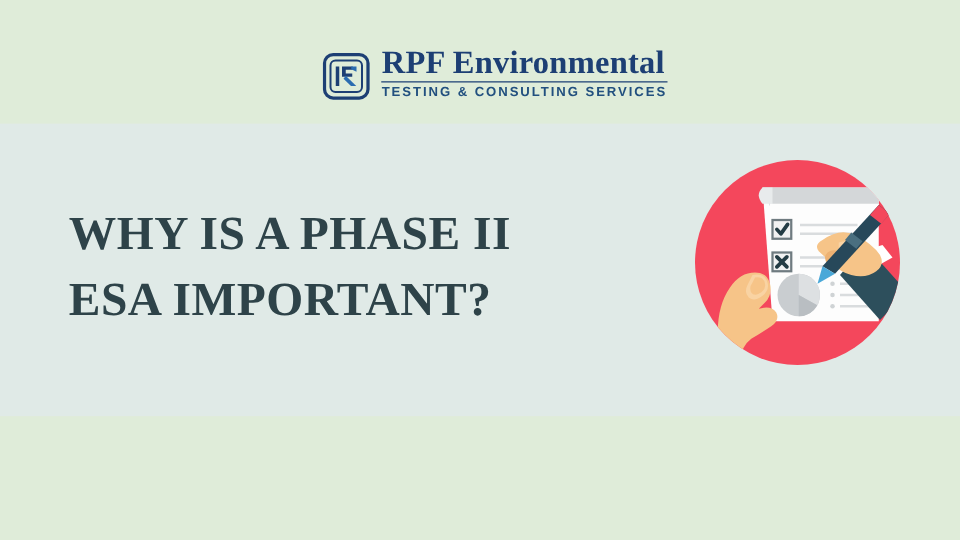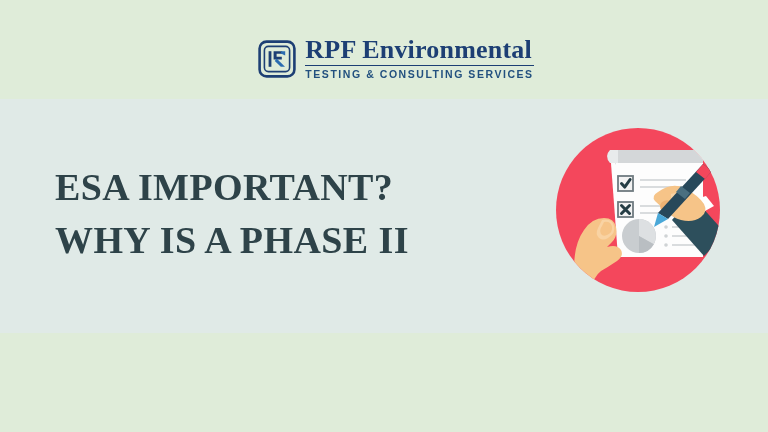--- a/index.html
+++ b/index.html
@@ -15,21 +15,21 @@
   .band-top    { top:0;    height:99px;  background:#dfecd9; }
   .band-middle { top:99px; height:234px; background:#e0eae7; }
   .band-bottom { top:333px; height:99px; background:#dfecd9; }
 
   
   .logo {
     position:absolute;
     top:36px; left:0; width:768px;
     display:flex; justify-content:center; align-items:flex-start;
   }
-  .logo-inner { display:flex; align-items:center; gap:9px;margin-left:24px; }
+  .logo-inner { display:flex; align-items:flex-end; gap:9px;margin-left:24px; }
 
   .logo-mark {
     width:38px; height:38px;
     flex:none;
     position:relative;
     margin-top:2px;
   }
   .logo-mark svg { display:block; width:38px; height:38px; }
 
   .logo-text { display:flex; flex-direction:column; }
@@ -103,22 +103,22 @@
     </span>
     <span class="logo-text">
       <span class="logo-title">RPF Environmental</span>
       <span class="logo-rule"></span>
       <span class="logo-tagline">TESTING &amp; CONSULTING SERVICES</span>
     </span>
   </div>
 </div>
 
 <div class="headline">
+  <div class="headline-line">WHY IS A PHASE II</div>
   <div class="headline-line">ESA IMPORTANT?</div>
-  <div class="headline-line">WHY IS A PHASE II</div>
 </div>
 
 <div class="illo">
   <svg viewBox="0 0 200 200" xmlns="http://www.w3.org/2000/svg">
     <defs>
       <clipPath id="circleClip">
         <circle cx="98" cy="100" r="82"></circle>
       </clipPath>
     </defs>
 

